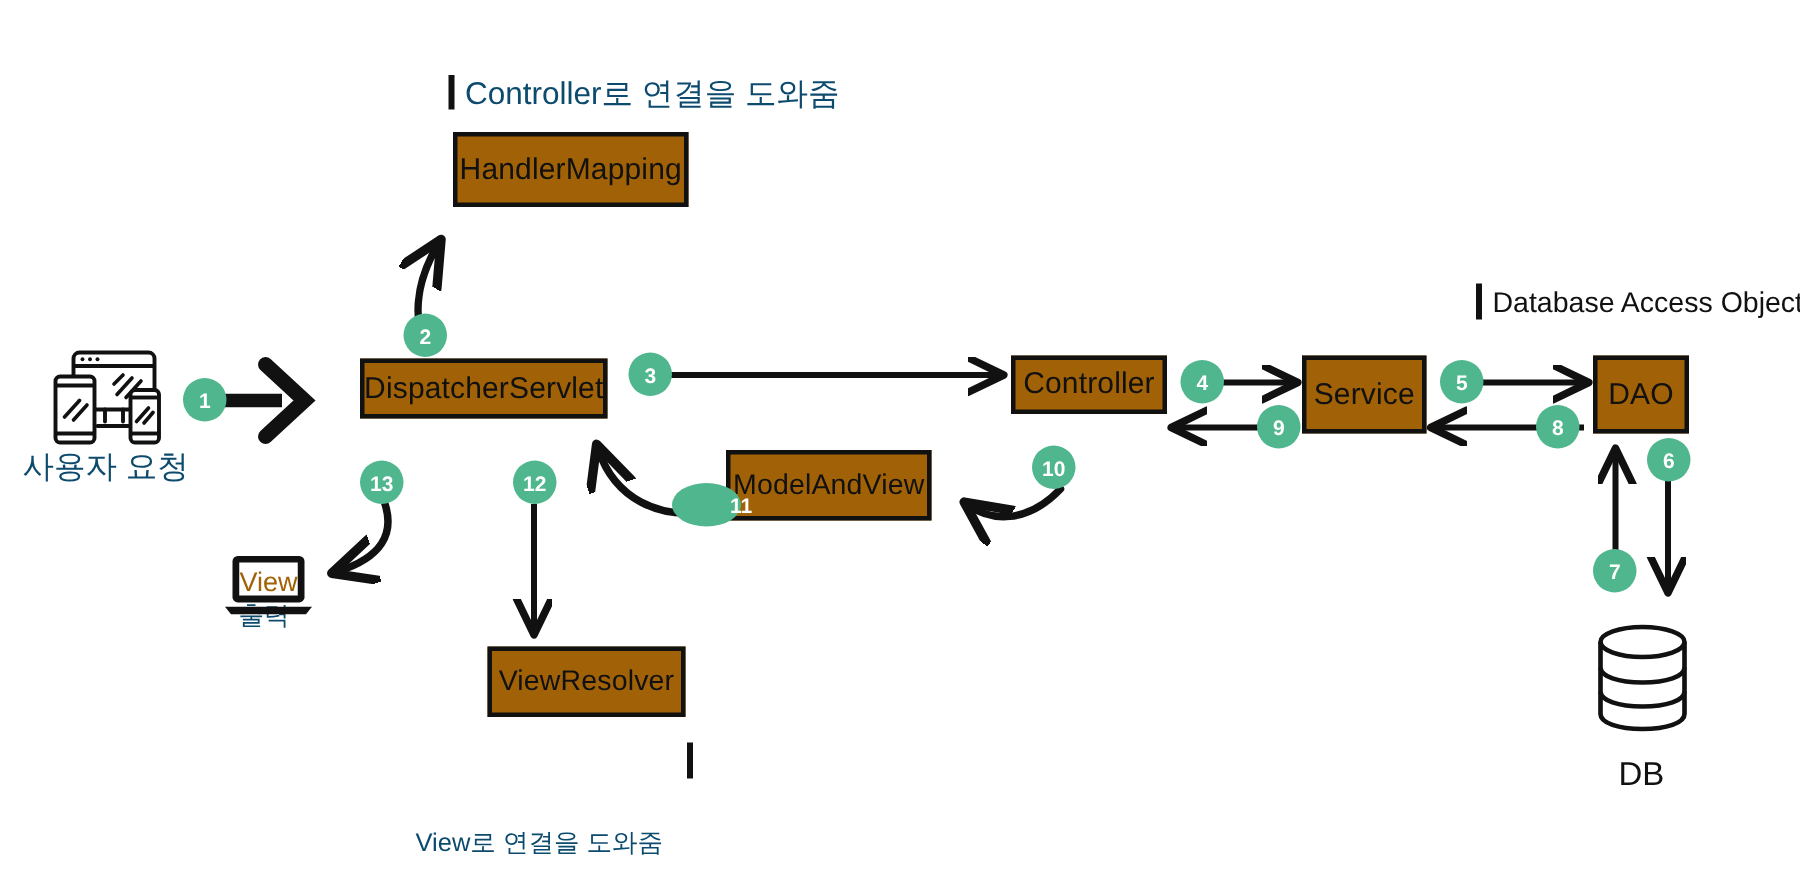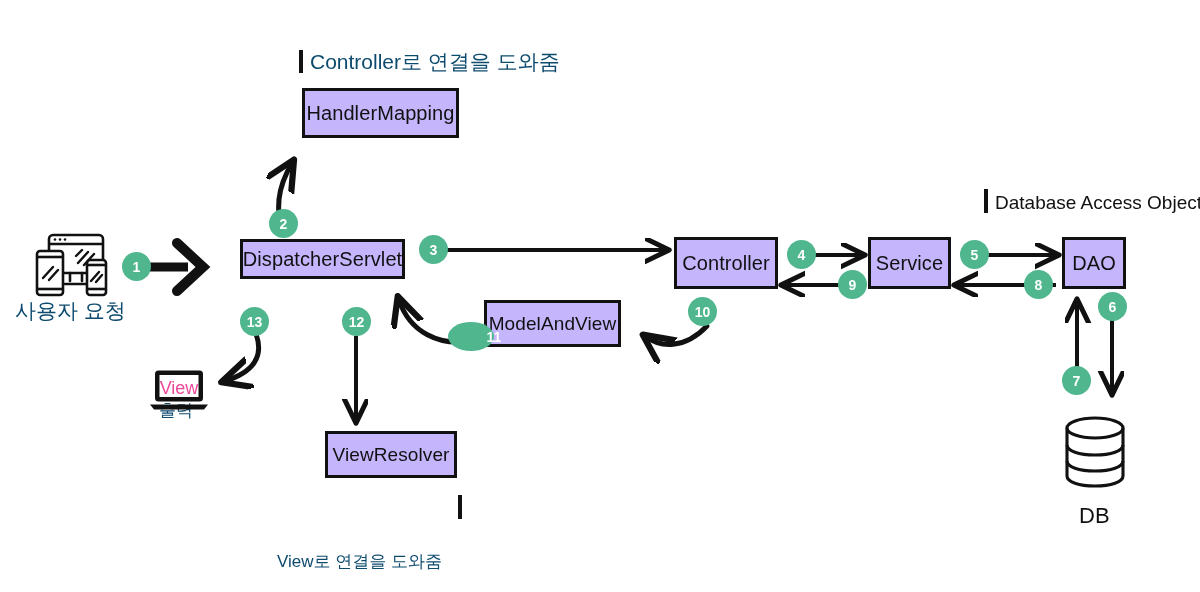--- a/index.html
+++ b/index.html
@@ -16,21 +16,21 @@
     width: 1200px;
     height: 592px;
     background: #ffffff;
     overflow: hidden;
   }
   
   .node-box {
     position: absolute;
     box-sizing: border-box;
     border: 3px solid #111111;
-    background: #c4b5fd;
+    background: #a16207;
     display: flex;
     align-items: center;
     justify-content: center;
     font-size: 20px;
     letter-spacing: .1px;
     color: #111111;
     white-space: nowrap;
   }
   
   .caption {
@@ -164,40 +164,40 @@
         <circle cx="23" cy="7.5" r="1.3"></circle>
           <circle cx="28" cy="7.5" r="1.3"></circle>
         <circle cx="33" cy="7.5" r="1.3"></circle>
       </g>
     </svg>
   </div>
   <div class="caption-ko" style="left:15px; top:297px;">사용자 요청</div>
 
   <div class="node-box" style="left:240px; top:239px; width:165px; height:40px;">DispatcherServlet</div>
 
-  <div class="node-box" style="left:674px; top:237px; width:104px; height:52px;">Controller</div>
+  <div class="node-box" style="left:674px; top:237px; width:104px; height:39px;">Controller</div>
 
   <div class="node-box" style="left:868px; top:237px; width:83px; height:52px;">Service</div>
 
   <div class="node-box" style="left:1062px; top:237px; width:64px; height:52px;">DAO</div>
 
   <div class="tick" style="left:984px; top:189px; height:24px;"></div>
   <div class="caption" style="left:995px; top:192px; font-size:19px;">Database Access Object</div>
 
   <div class="node-box" style="left:484px; top:300px; width:137px; height:47px; font-size:19px;">ModelAndView</div>
 
   <div class="icon-wrap" style="left:149px; top:369px; width:60px; height:42px;">
     <svg width="60" height="42" viewBox="0 0 60 42" xmlns="http://www.w3.org/2000/svg">
       <rect x="6" y="1.6" width="48" height="31" rx="3.5" fill="#111111"></rect>
       <rect x="10.5" y="6" width="39" height="22" fill="#ffffff"></rect>
       <path d="M1,35.5 H59 L55,40.5 H5 Z" fill="#111111"></path>
     </svg>
   </div>
   <div style="position:absolute; left:155px; top:378px; width:48px; text-align:center;
-              font-size:18px; color:#ec4899; z-index:4;">View</div>
+              font-size:18px; color:#a16207; z-index:4;">View</div>
   <div class="caption-ko" style="left:159px; top:398px; top:399px; font-size:17px;">출력</div>
 
   <div class="node-box" style="left:325px; top:431px; width:132px; height:47px; font-size:19px;">ViewResolver</div>
   <div class="caption-ko" style="left:277px; top:507px; font-size:17px;margin-top:43px;">View로 연결을 도와줌</div>
   <div class="tick" style="left:458px; top:495px; height:24px;"></div>
 
   <div class="icon-wrap" style="left:1063px; top:416px; width:64px; height:72px;">
     <svg width="64" height="72" viewBox="0 0 64 72" xmlns="http://www.w3.org/2000/svg">
       <g fill="none" stroke="#111111" stroke-width="3.1">
         <path d="M4,12 V60 C4,66 16,70 32,70 C48,70 60,66 60,60 V12"></path>

